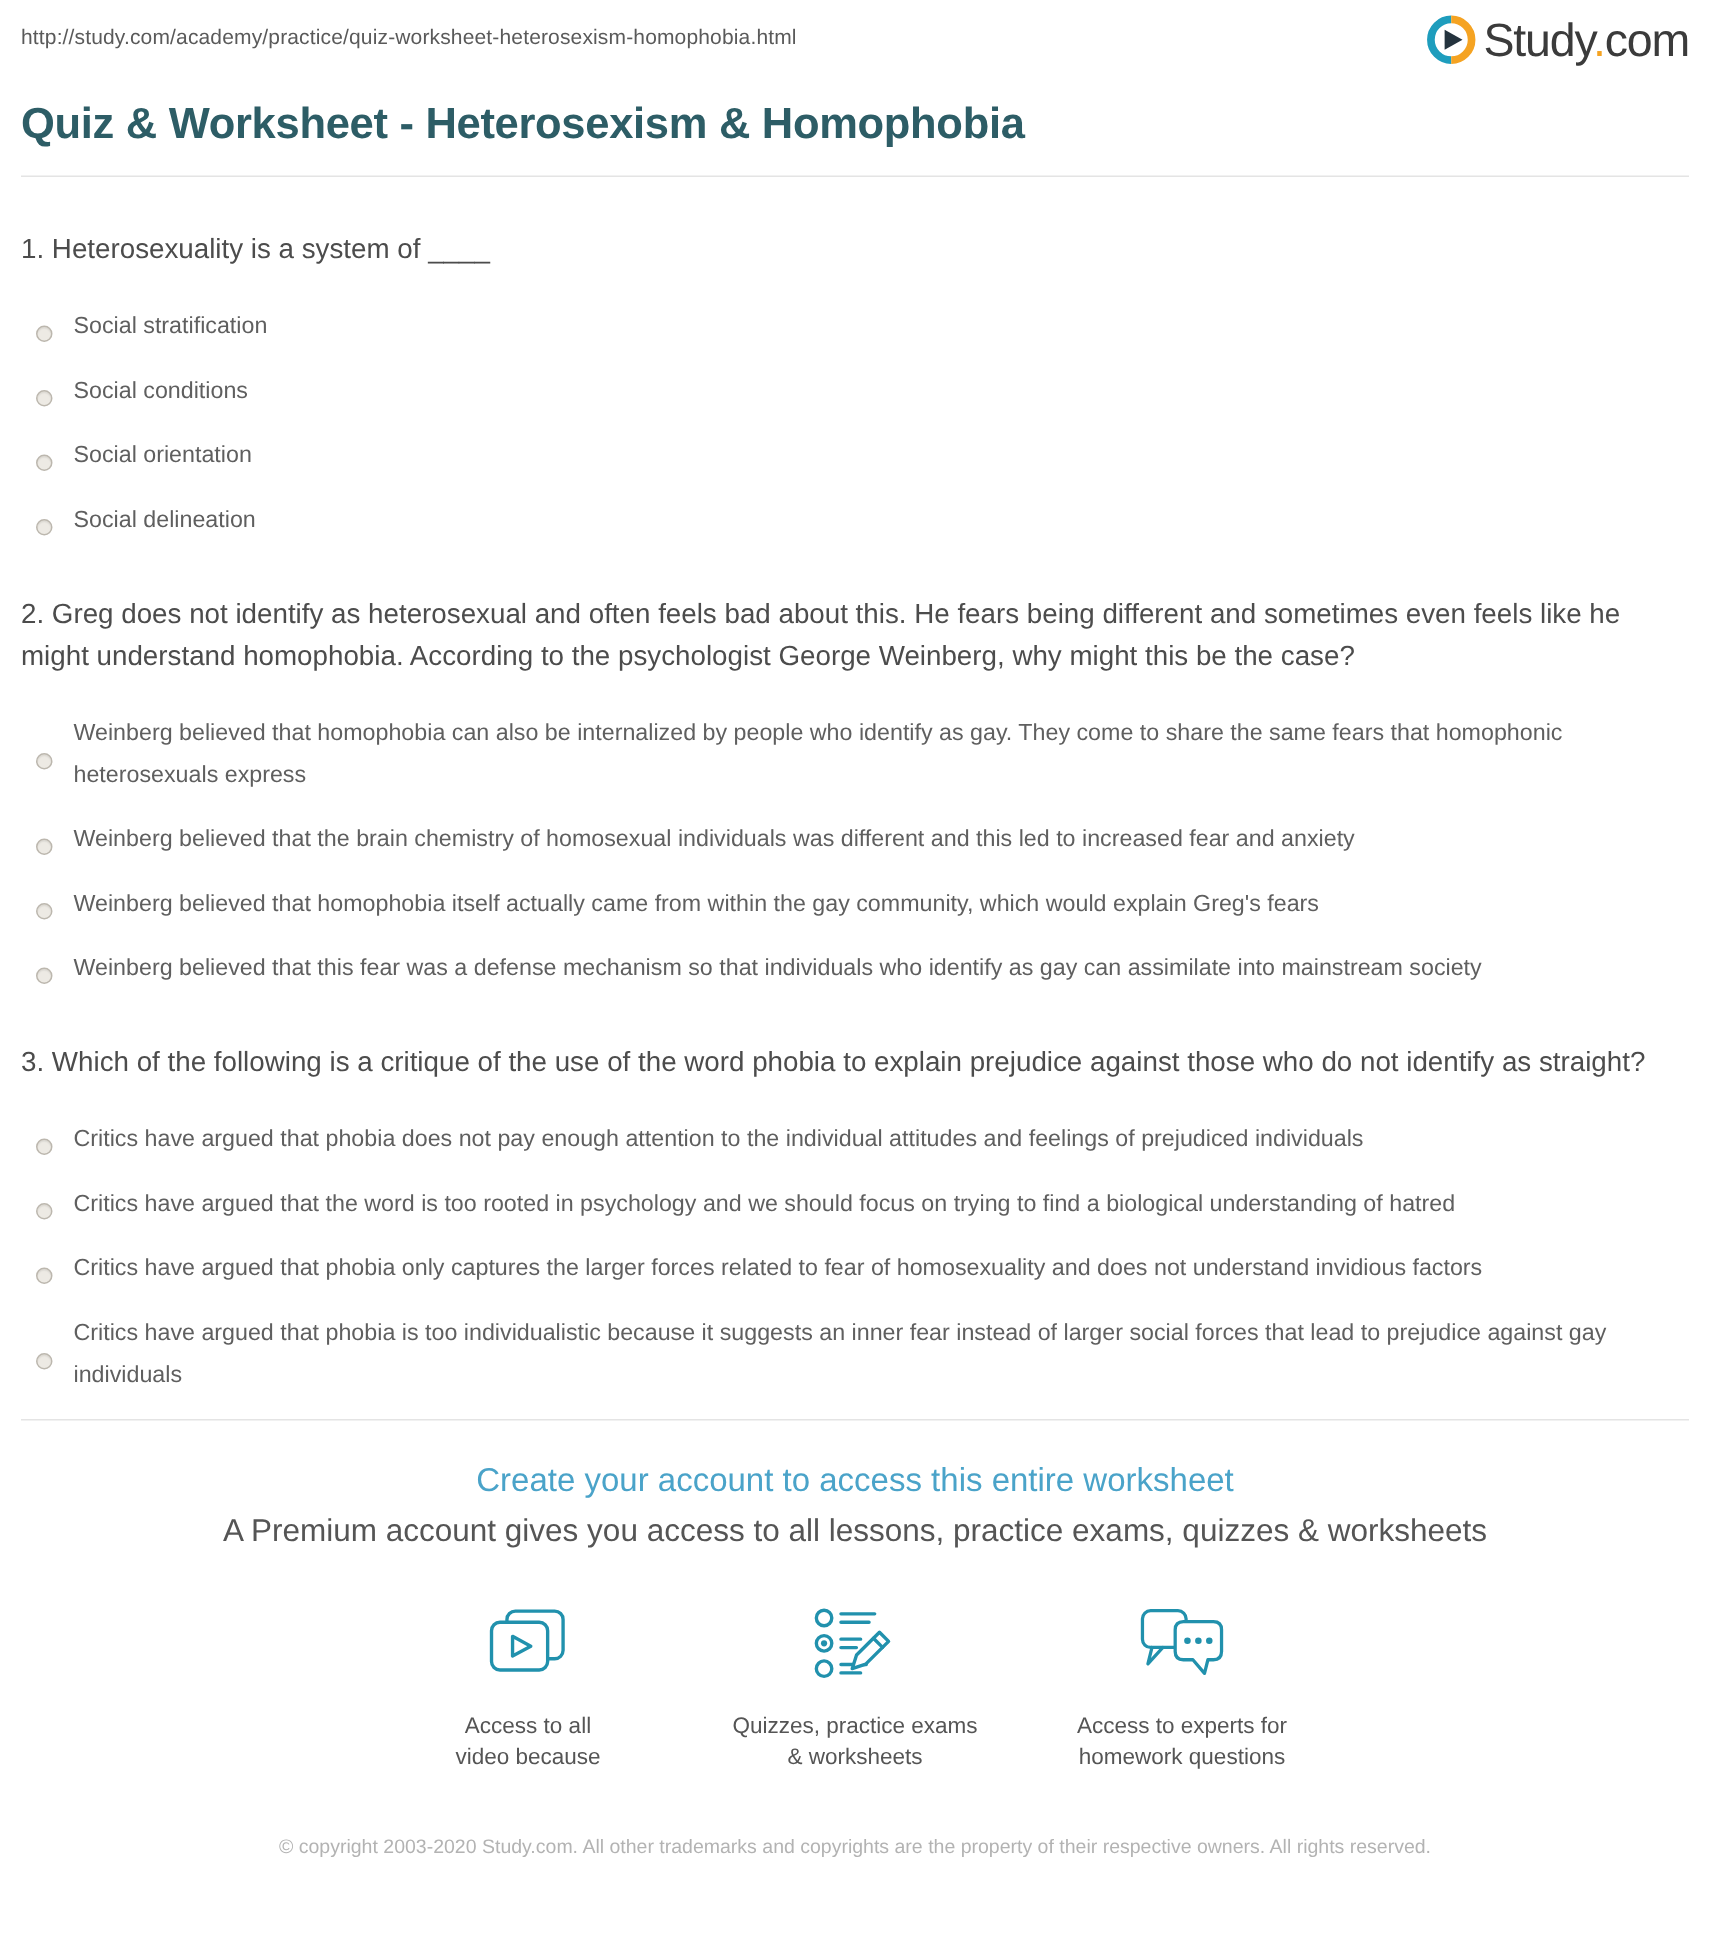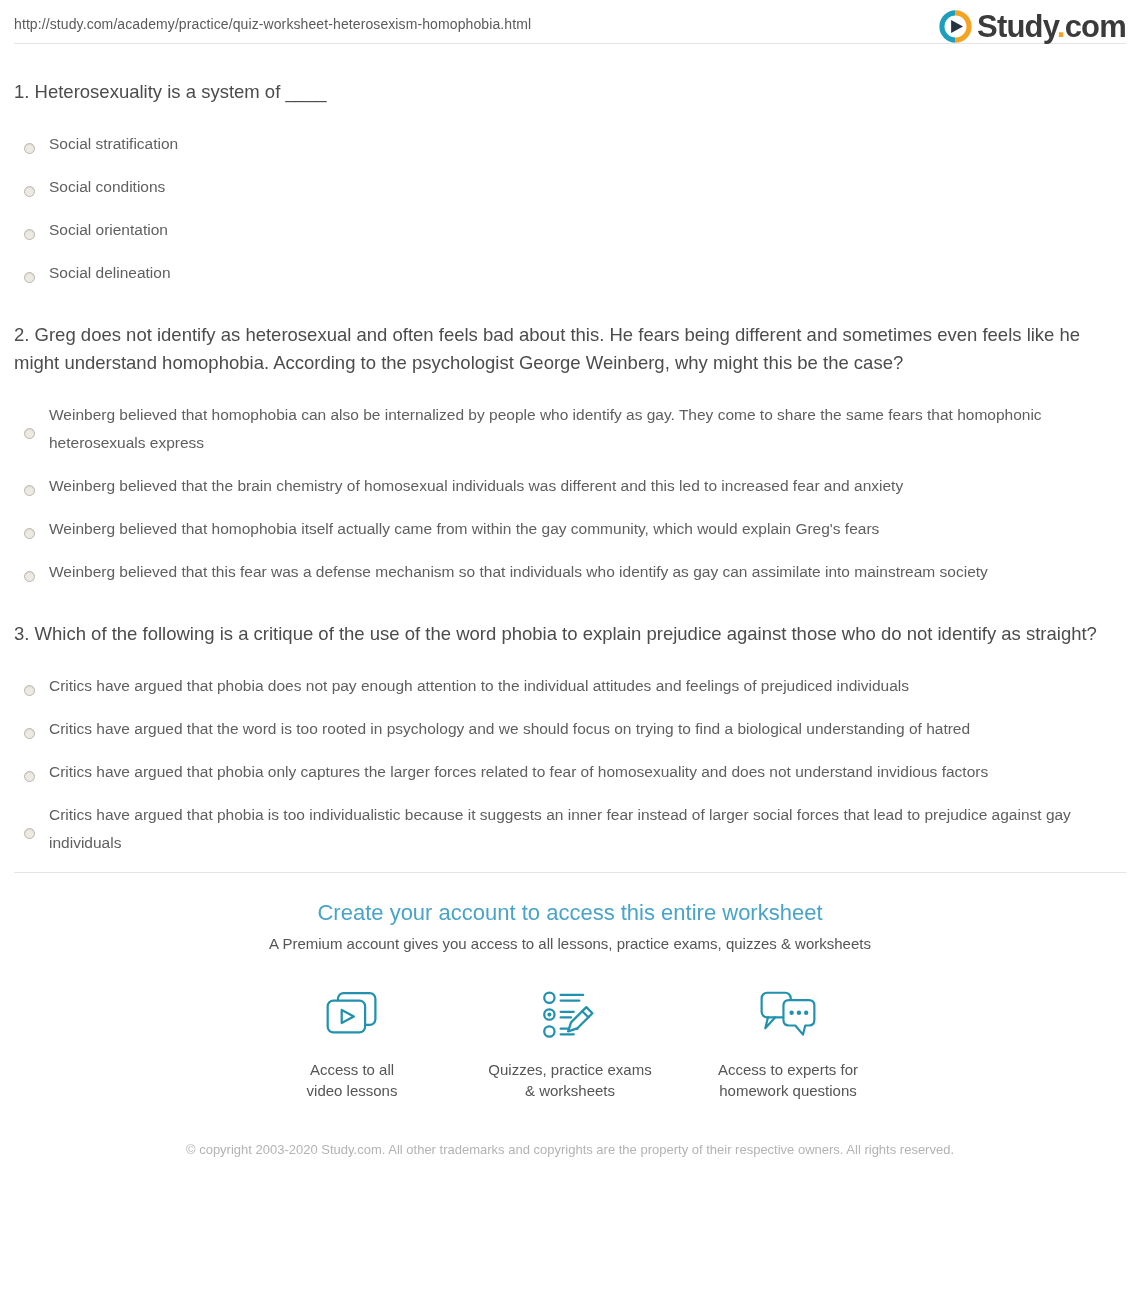--- a/index.html
+++ b/index.html
@@ -13,41 +13,41 @@
   }
   *{box-sizing:border-box;}
   html,body{margin:0;padding:0;background:#fff;}
   body{font-family:"Liberation Sans", sans-serif;color:var(--body_gray);}
   .page{width:1140px;height:1293px;overflow:hidden;padding:0 14px;margin:0 auto;background:#fff;}
 
   
   .hdr{display:flex;justify-content:space-between;align-items:flex-start;padding-top:10px;}
   .url{font-size:14px;color:#5a5a5a;padding-top:6px;letter-spacing:0.1px;}
   .logo{display:flex;align-items:center;gap:5px;cursor:pointer;}
-  .logo-text{font-size:31px;font-weight:bold;color:#3b3b3b;letter-spacing:-0.8px;line-height:33px;}
+  .logo-text{font-size:31px;font-weight:normal;color:#3b3b3b;letter-spacing:-0.8px;line-height:33px;}
   .logo-text .dot{color:var(--logo_orange);}
 
   
   h1.title{font-size:29px;font-weight:bold;color:var(--title_teal);margin:24px 0 17px;letter-spacing:-0.2px;}
   hr.divider{border:none;border-top:1px solid #e4e4e4;margin:0;}
 
   
   .question{margin-top:34px;}
   .q-text{font-size:18.5px;font-weight:normal;color:var(--heading_gray);line-height:28px;margin:0 0 24px;}
   ul.options{list-style:none;margin:0;padding:0 0 0 10px;}
   li.option{display:flex;align-items:center;gap:14px;margin-bottom:15px;cursor:pointer;}
   .radio{flex:none;width:11px;height:11px;border-radius:50%;border:1px solid #bcb7ae;background:#edeae4;margin-top:8px;box-shadow:inset 0 1px 1px rgba(0,0,0,0.08);}
   .option-label{font-size:15.5px;line-height:28px;color:var(--body_gray);}
 
   .bottom-divider{margin-top:28px;}
 
   
   .cta{text-align:center;}
   .cta-title{font-size:22px;font-weight:normal;color:var(--cta_blue);margin:27px 0 9px;}
-  .cta-sub{font-size:15px;color:#555;margin:0 0 30px;}
+  .cta-sub{font-size:21px;color:#555;margin:0 0 30px;}
   .features{display:flex;justify-content:center;}
   .feature{width:218px;text-align:center;}
   .feature-icon{height:66px;display:flex;align-items:center;justify-content:center;}
   .feature-label{font-size:15px;color:#555;line-height:21px;margin-top:11px;text-align:center;}
   svg .tstroke{stroke:var(--icon_teal);fill:none;stroke-width:2.4;stroke-linejoin:round;stroke-linecap:round;}
   svg .tstroke-white{stroke:var(--icon_teal);fill:#fff;stroke-width:2.4;stroke-linejoin:round;stroke-linecap:round;}
   svg .tfill{fill:var(--icon_teal);}
 
   
   .copyright{max-width:790px;margin:36px auto 0;text-align:center;font-size:13px;line-height:26px;color:var(--copyright_gray);}
@@ -63,20 +63,21 @@
       <svg viewBox="0 0 36 36" width="33" height="33" aria-hidden="true">
         <circle cx="18" cy="18" r="15.5" fill="#fff"></circle>
         <path d="M18 3.2 A14.8 14.8 0 0 0 18 32.8" stroke="#1e9dbd" stroke-width="5.6" fill="none"></path>
         <path d="M18 3.2 A14.8 14.8 0 0 1 18 32.8" stroke="#f5a322" stroke-width="5.6" fill="none"></path>
         <path d="M13.2 10.8 L26.2 18 L13.2 25.2 Z" fill="#24333e"></path>
       </svg>
       <span class="logo-text"><span>Study</span><span class="dot">.</span><span>com</span></span>
     </div>
   </header>
 
+  <h1 class="title">Quiz &amp; Worksheet - Heterosexism &amp; Homophobia</h1>
   <hr class="divider">
 
   <main id="questions">
   <section class="question">
     <h3 class="q-text">1. Heterosexuality is a system of ____</h3>
     <ul class="options">
   <li class="option">
     <span class="radio"></span>
     <span class="option-label">Social stratification</span>
   </li>
@@ -158,21 +159,21 @@
   <div class="feature">
     <div class="feature-icon">
   <svg viewBox="0 0 62 54" width="58" height="51" aria-hidden="true">
     <rect class="tstroke" x="16" y="3" width="40" height="34" rx="6"></rect>
     <rect class="tstroke-white" x="5" y="11" width="40" height="34" rx="6"></rect>
     <path class="tstroke" d="M20 21 L33 28 L20 35 Z"></path>
   </svg>
 </div>
     <div class="feature-label">
             <div>Access to all</div>
-            <div>video lessons</div>
+            <div>video because</div>
           </div>
   </div>
 
   <div class="feature">
     <div class="feature-icon">
   <svg viewBox="0 0 64 58" width="60" height="55" aria-hidden="true">
     <circle class="tstroke" cx="10" cy="10" r="5.5"></circle>
     <circle class="tstroke" cx="10" cy="28" r="5.5"></circle>
     <circle class="tfill" cx="10" cy="28" r="2.2"></circle>
     <circle class="tstroke" cx="10" cy="46" r="5.5"></circle>

